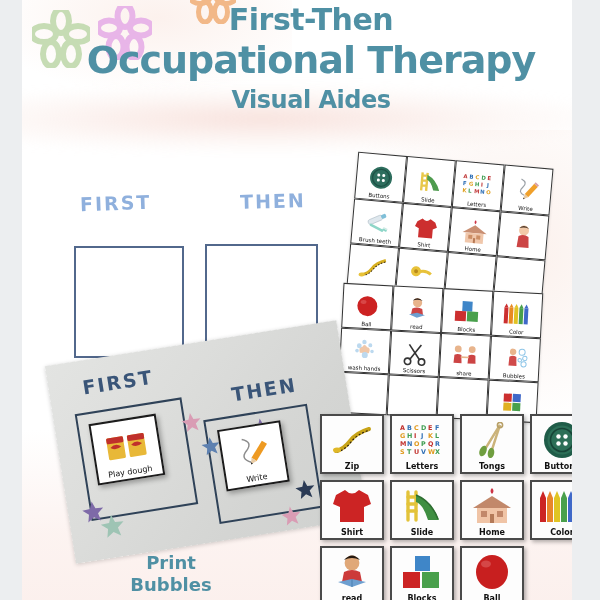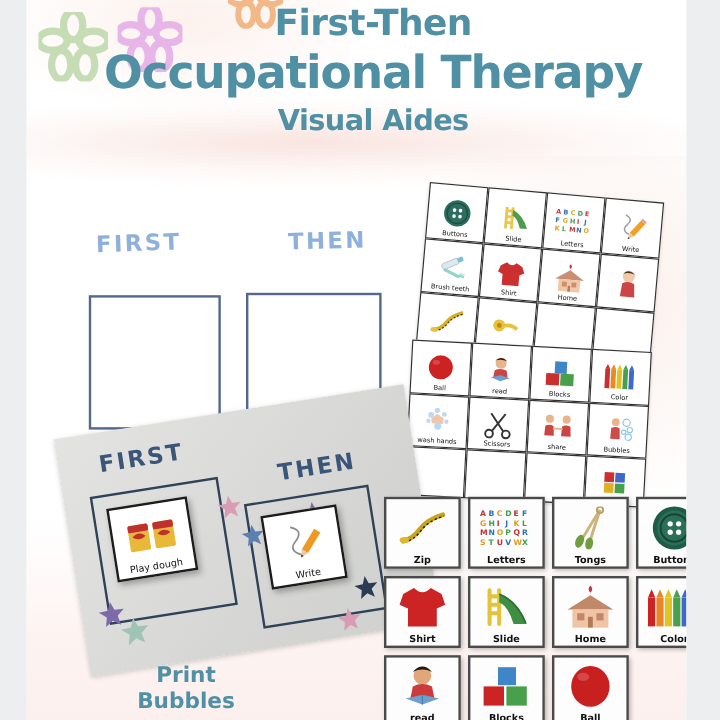--- a/index.html
+++ b/index.html
@@ -35,21 +35,21 @@
   .title-1 { font-size:30px; color:#4f90a4; margin-top:2px; }
   .title-2 { font-size:38px; color:#4f90a4; margin-top:1px; letter-spacing:-1px; }
   .title-3 { font-size:24px; color:#4f90a4; margin-top:4px; }
 
   .count-label {
     position:absolute; left:398px; top:142px; z-index:32;
     font-size:15px; font-weight:700; color:#4f90a4;
     font-family:"DejaVu Sans", sans-serif;
   }
   .print-block {
-    position:absolute; left:48px; top:552px; z-index:40; text-align:center; width:170px;
+    position:absolute; left:64px; top:552px; z-index:40; text-align:center; width:170px;
     font-size:18px; font-weight:700; color:#4f90a4; line-height:1.22;
     font-family:"DejaVu Sans", sans-serif;
   }
 
   
   .flower { position:absolute; z-index:20; }
 
   
   .ftboard {
     position:absolute; left:28px; top:158px; width:300px; height:210px;

